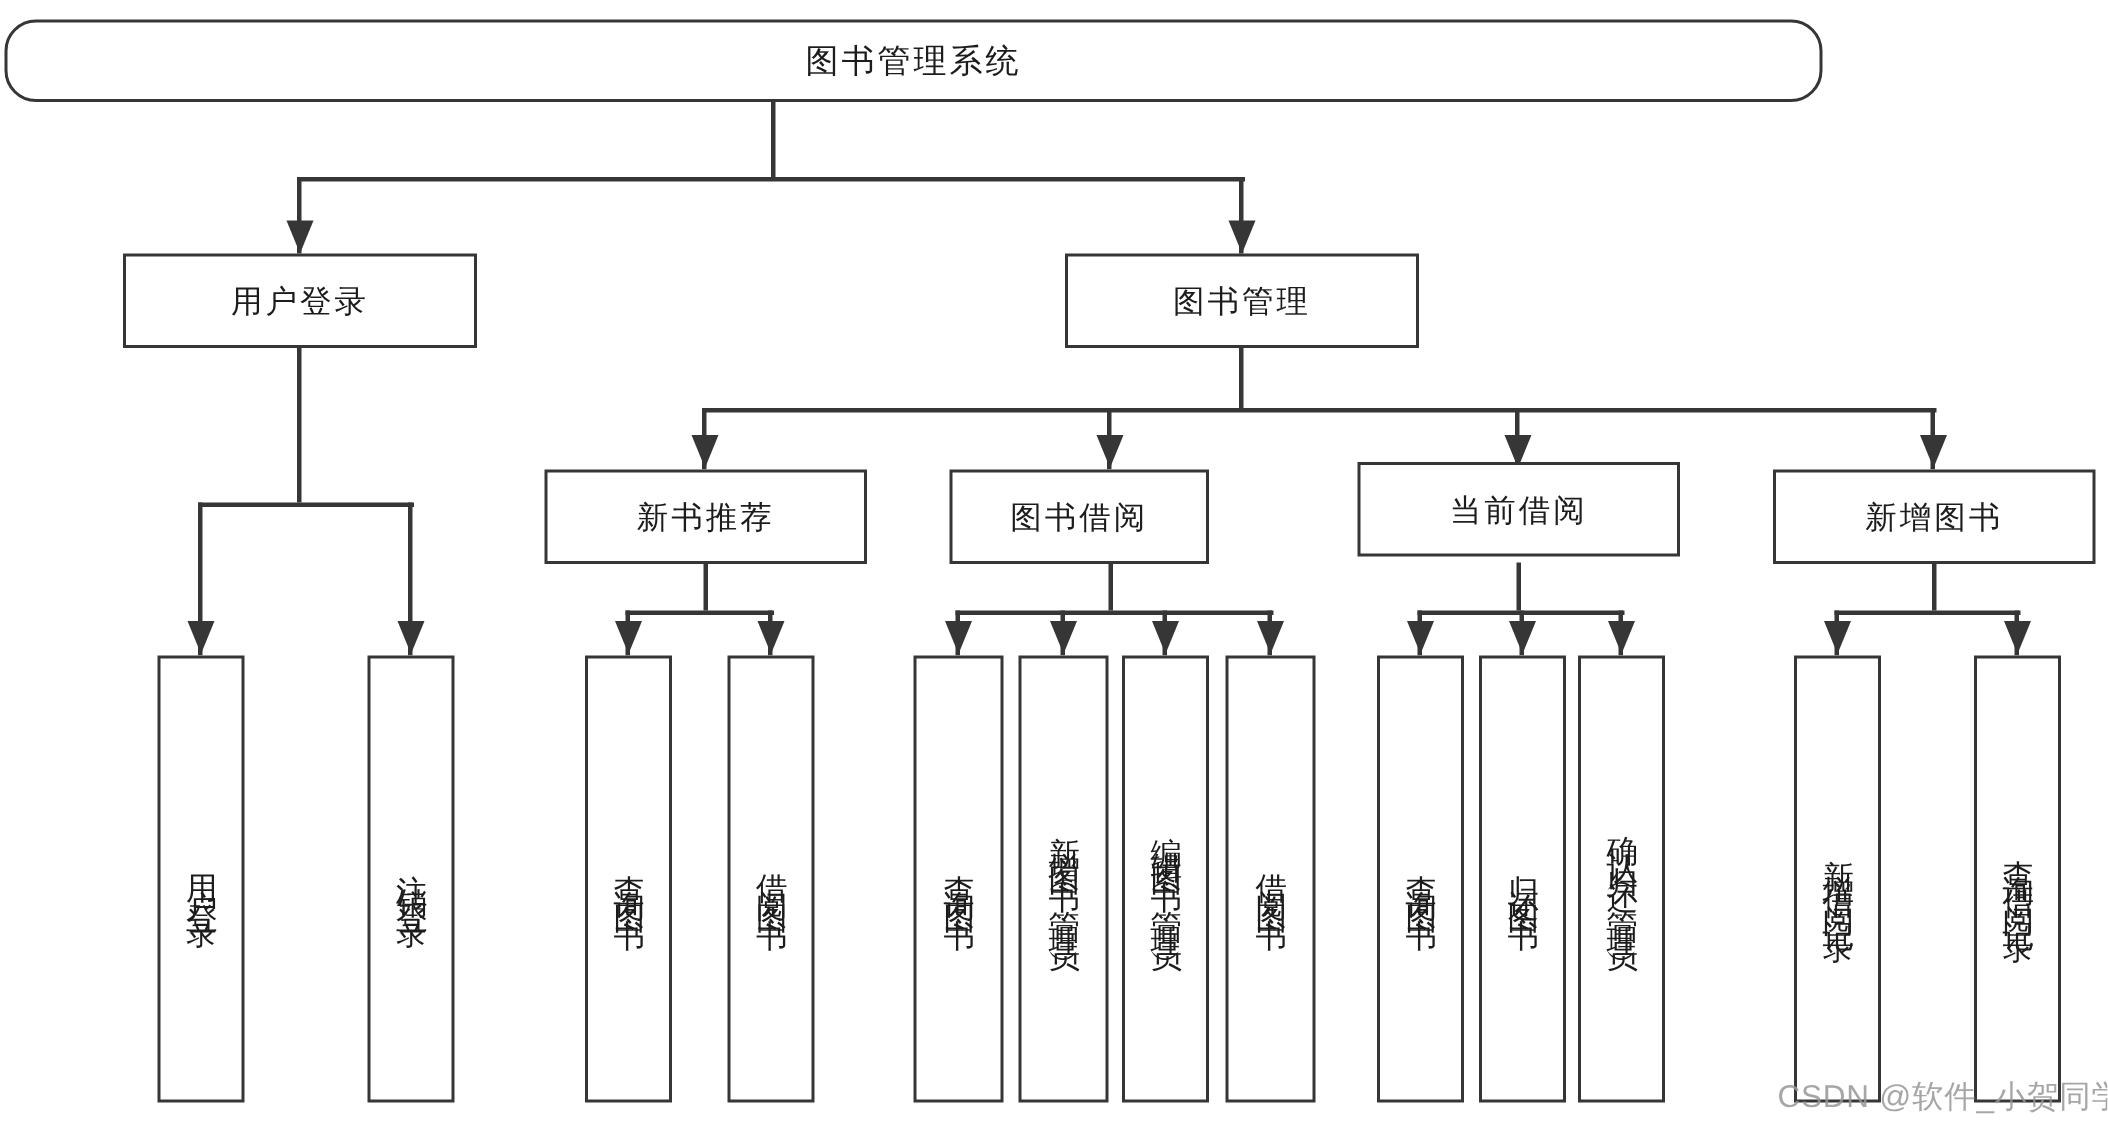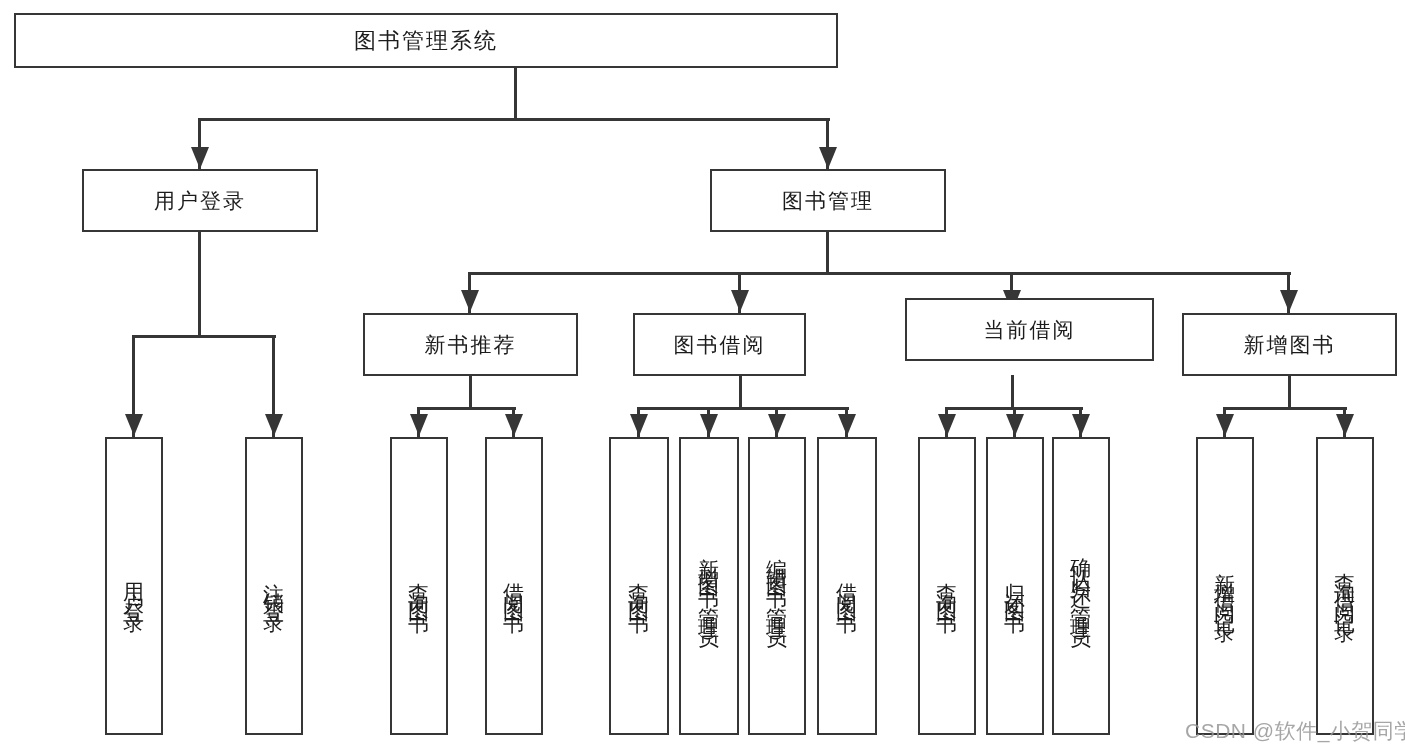--- a/index.html
+++ b/index.html
@@ -105,38 +105,38 @@
   <div class="arrow" style="left:1006px; top:414px;"></div>
   <div class="arrow" style="left:1072px; top:414px;"></div>
 
   <div class="line" style="left:1288px; top:375px; width:3px; height:32px;"></div>
   <div class="line" style="left:1223px; top:407px; width:124px; height:3px;"></div>
   <div class="line" style="left:1223px; top:407px; width:3px; height:30px;"></div>
   <div class="line" style="left:1343px; top:407px; width:3px; height:30px;"></div>
   <div class="arrow" style="left:1216px; top:414px;"></div>
   <div class="arrow" style="left:1336px; top:414px;"></div>
 
-  <div class="box hbox rootbox" style="left:14px; top:13px; width:824px; height:55px;">
+  <div class="box hbox rootbox" style="left:3px; top:13px; width:1212px; height:55px;border-radius:21px;">
     <span>图书管理系统</span>
   </div>
 
   <div class="box hbox" style="left:82px; top:169px; width:236px; height:63px;">
     <span>用户登录</span>
   </div>
   <div class="box hbox" style="left:710px; top:169px; width:236px; height:63px;">
     <span>图书管理</span>
   </div>
 
   <div class="box hbox" style="left:363px; top:313px; width:215px; height:63px;">
     <span>新书推荐</span>
   </div>
   <div class="box hbox" style="left:633px; top:313px; width:173px; height:63px;">
     <span>图书借阅</span>
   </div>
-  <div class="box hbox" style="left:905px; top:298px; width:249px; height:63px;">
+  <div class="box hbox" style="left:905px; top:308px; width:215px; height:63px;">
     <span>当前借阅</span>
   </div>
   <div class="box hbox" style="left:1182px; top:313px; width:215px; height:63px;">
     <span>新增图书</span>
   </div>
 
   <div class="box vbox" style="left:105px; top:437px; width:58px; height:298px;">
     <span>用户登录</span>
   </div>
   <div class="box vbox" style="left:245px; top:437px; width:58px; height:298px;">

